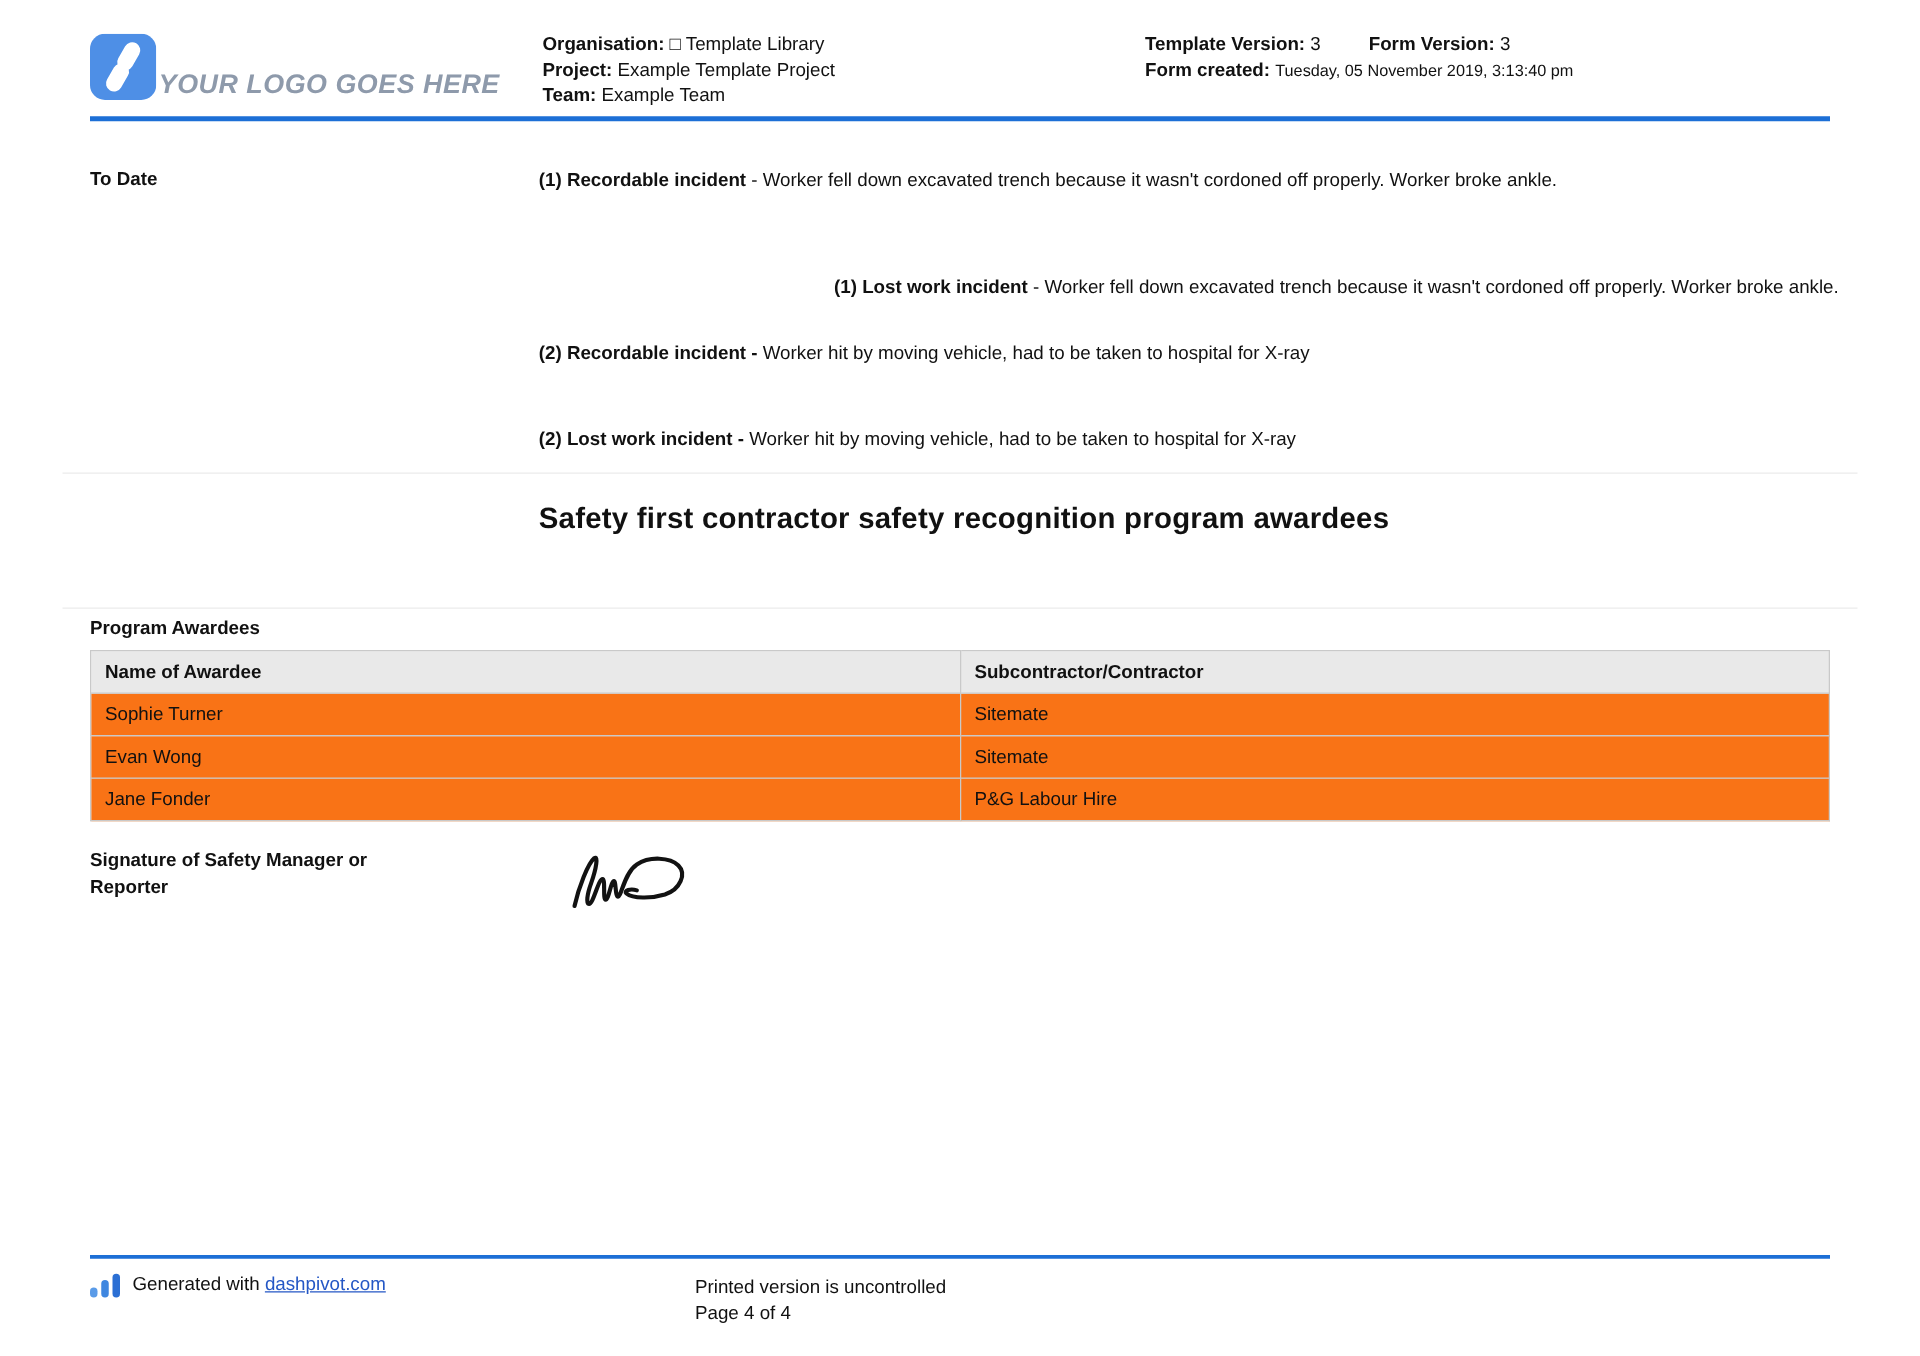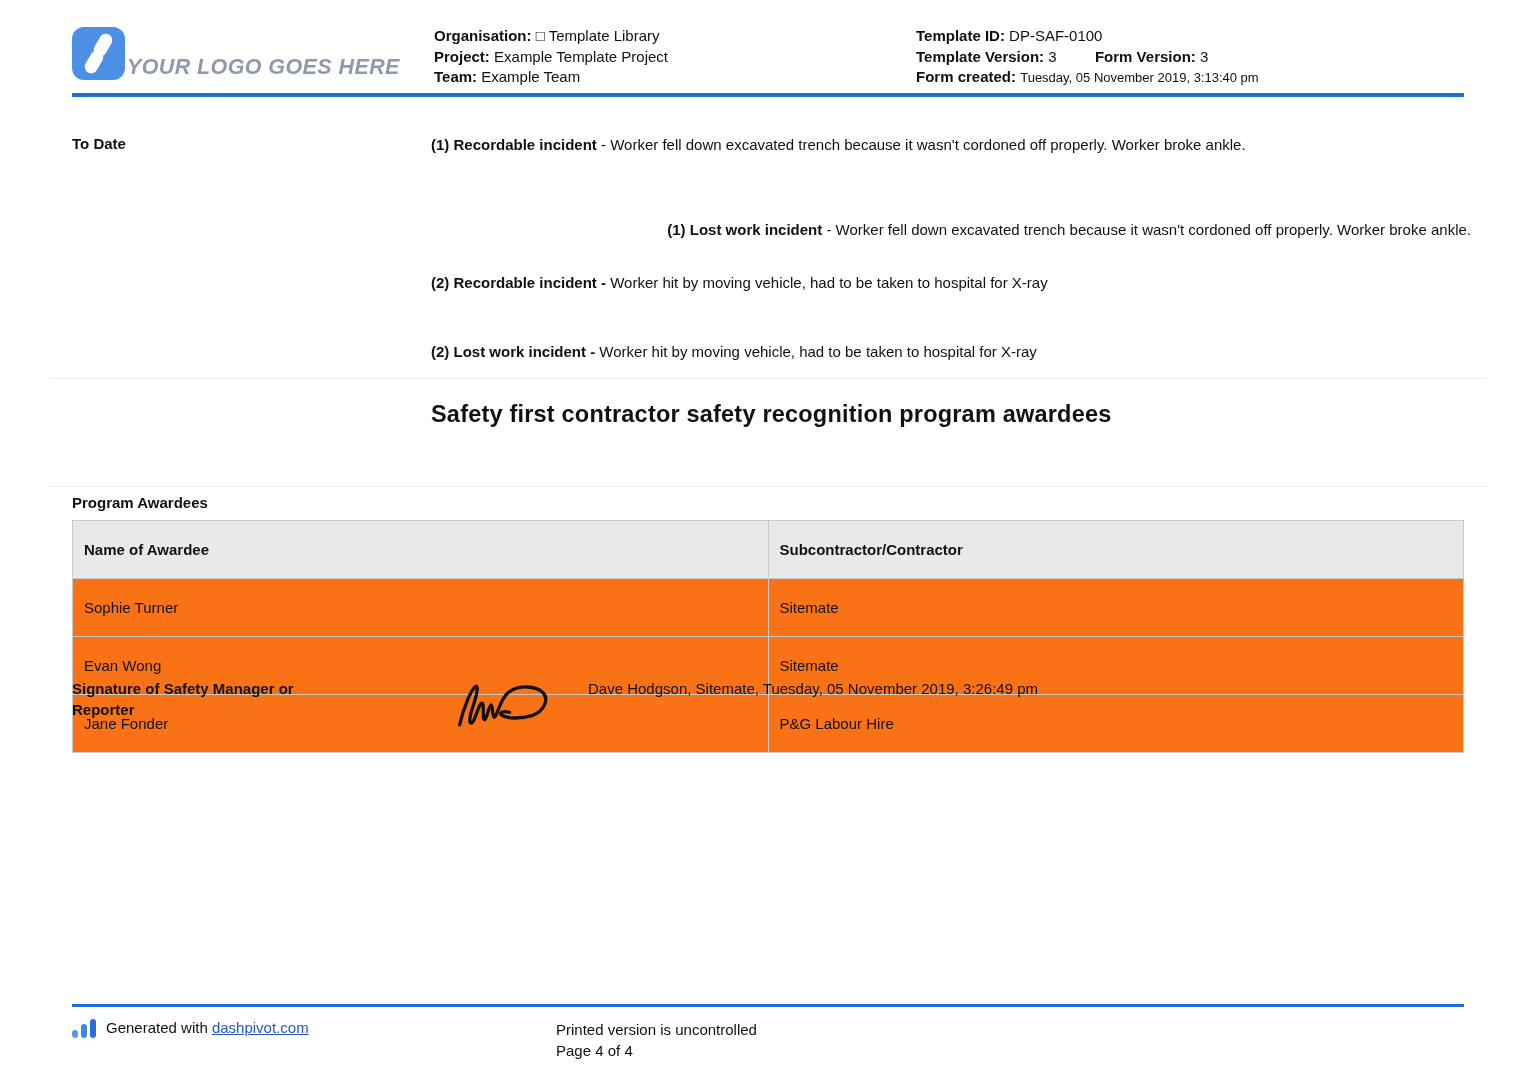--- a/index.html
+++ b/index.html
@@ -26,21 +26,21 @@
   .todate-label { left:72px; top:135px; font-size:15px; font-weight:700; }
   .incident { left:431px; width:1040px; font-size:15px; line-height:19px; }
   .thin-divider { left:50px; width:1436px; height:1px; background:#ececec; }
 
   
   .sec-title { left:431px; top:401px; font-size:23.5px; font-weight:700; letter-spacing:.2px; }
   .sec-subtitle { left:431px; top:443px; font-size:14.5px; font-weight:700; }
   .table-label { left:72px; top:494px; font-size:15px; font-weight:700; }
   table.awardees { left:72px; top:520px; width:1392px; border-collapse:collapse; font-size:15px; position:absolute; }
   table.awardees th, table.awardees td {
-    border:1px solid #c9c9c9; text-align:left; padding:20px 11px;
+    border:1px solid #c9c9c9; text-align:left; padding:8px 11px;
   }
   table.awardees th { background:#e9e9e9; font-weight:700; width:50%; }
   table.awardees td { background:#f97316; font-weight:400;margin-top:36px; }
 
   
   .sig-label { left:72px; top:678px; width:300px; font-size:15px; font-weight:700; line-height:21px; }
   .sig-img { left:448px; top:678px; }
   .sig-value { left:588px; top:680px; font-size:15px; }
 
   
@@ -74,24 +74,20 @@
       <span class="lbl">Project:</span>
       <span>Example Template Project</span>
     </div>
     <div>
       <span class="lbl">Team:</span>
       <span>Example Team</span>
     </div>
   </div>
 
   <div class="abs hmeta tpl-block">
-    <div>
-      <span class="lbl">Template ID:</span>
-      <span>DP-SAF-0100</span>
-    </div>
     <div>
       <span class="lbl">Template Version:</span>
       <span>3</span>
       <span class="gap30"></span>
       <span class="lbl">Form Version:</span>
       <span>3</span>
     </div>
     <div>
       <span class="lbl">Form created:</span>
       <span class="small-val">Tuesday, 05 November 2019, 3:13:40 pm</span>
@@ -152,21 +148,20 @@
 
   <div class="abs sig-label">
     <div>Signature of Safety Manager or</div>
     <div>Reporter</div>
   </div>
 
   <svg class="abs sig-img" width="108" height="52" viewBox="0 0 130 62">
     <path d="M14,56 C18,38 27,15 33,10 C37,7 35,20 30,34 C26,45 25,54 28,54 C32,54 37,30 41,30 C44,30 41,50 44,50 C47,50 49,32 52,32 C54,32 53,47 56,47 C59,47 62,24 74,16 C86,8 106,9 114,17 C122,25 116,40 101,45 C88,49 70,49 64,44 C61,41 68,39 74,41" fill="none" stroke="#121212" stroke-width="4" stroke-linecap="round" stroke-linejoin="round"></path>
   </svg>
 
-  <div class="abs sig-value">Dave Hodgson, Sitemate, Tuesday, 05 November 2019, 3:26:49 pm</div>
 
   <div class="abs footer-rule"></div>
 
   <div class="abs f-left">
     <svg width="26" height="24" viewBox="0 0 26 24">
       <rect x="0" y="13" width="6" height="8" rx="3" fill="#5a9be8"></rect>
       <rect x="9" y="7" width="6" height="14" rx="3" fill="#3f87e0"></rect>
       <rect x="18" y="2" width="6" height="19" rx="3" fill="#2b6fd4"></rect>
     </svg>
     <span class="txt">

